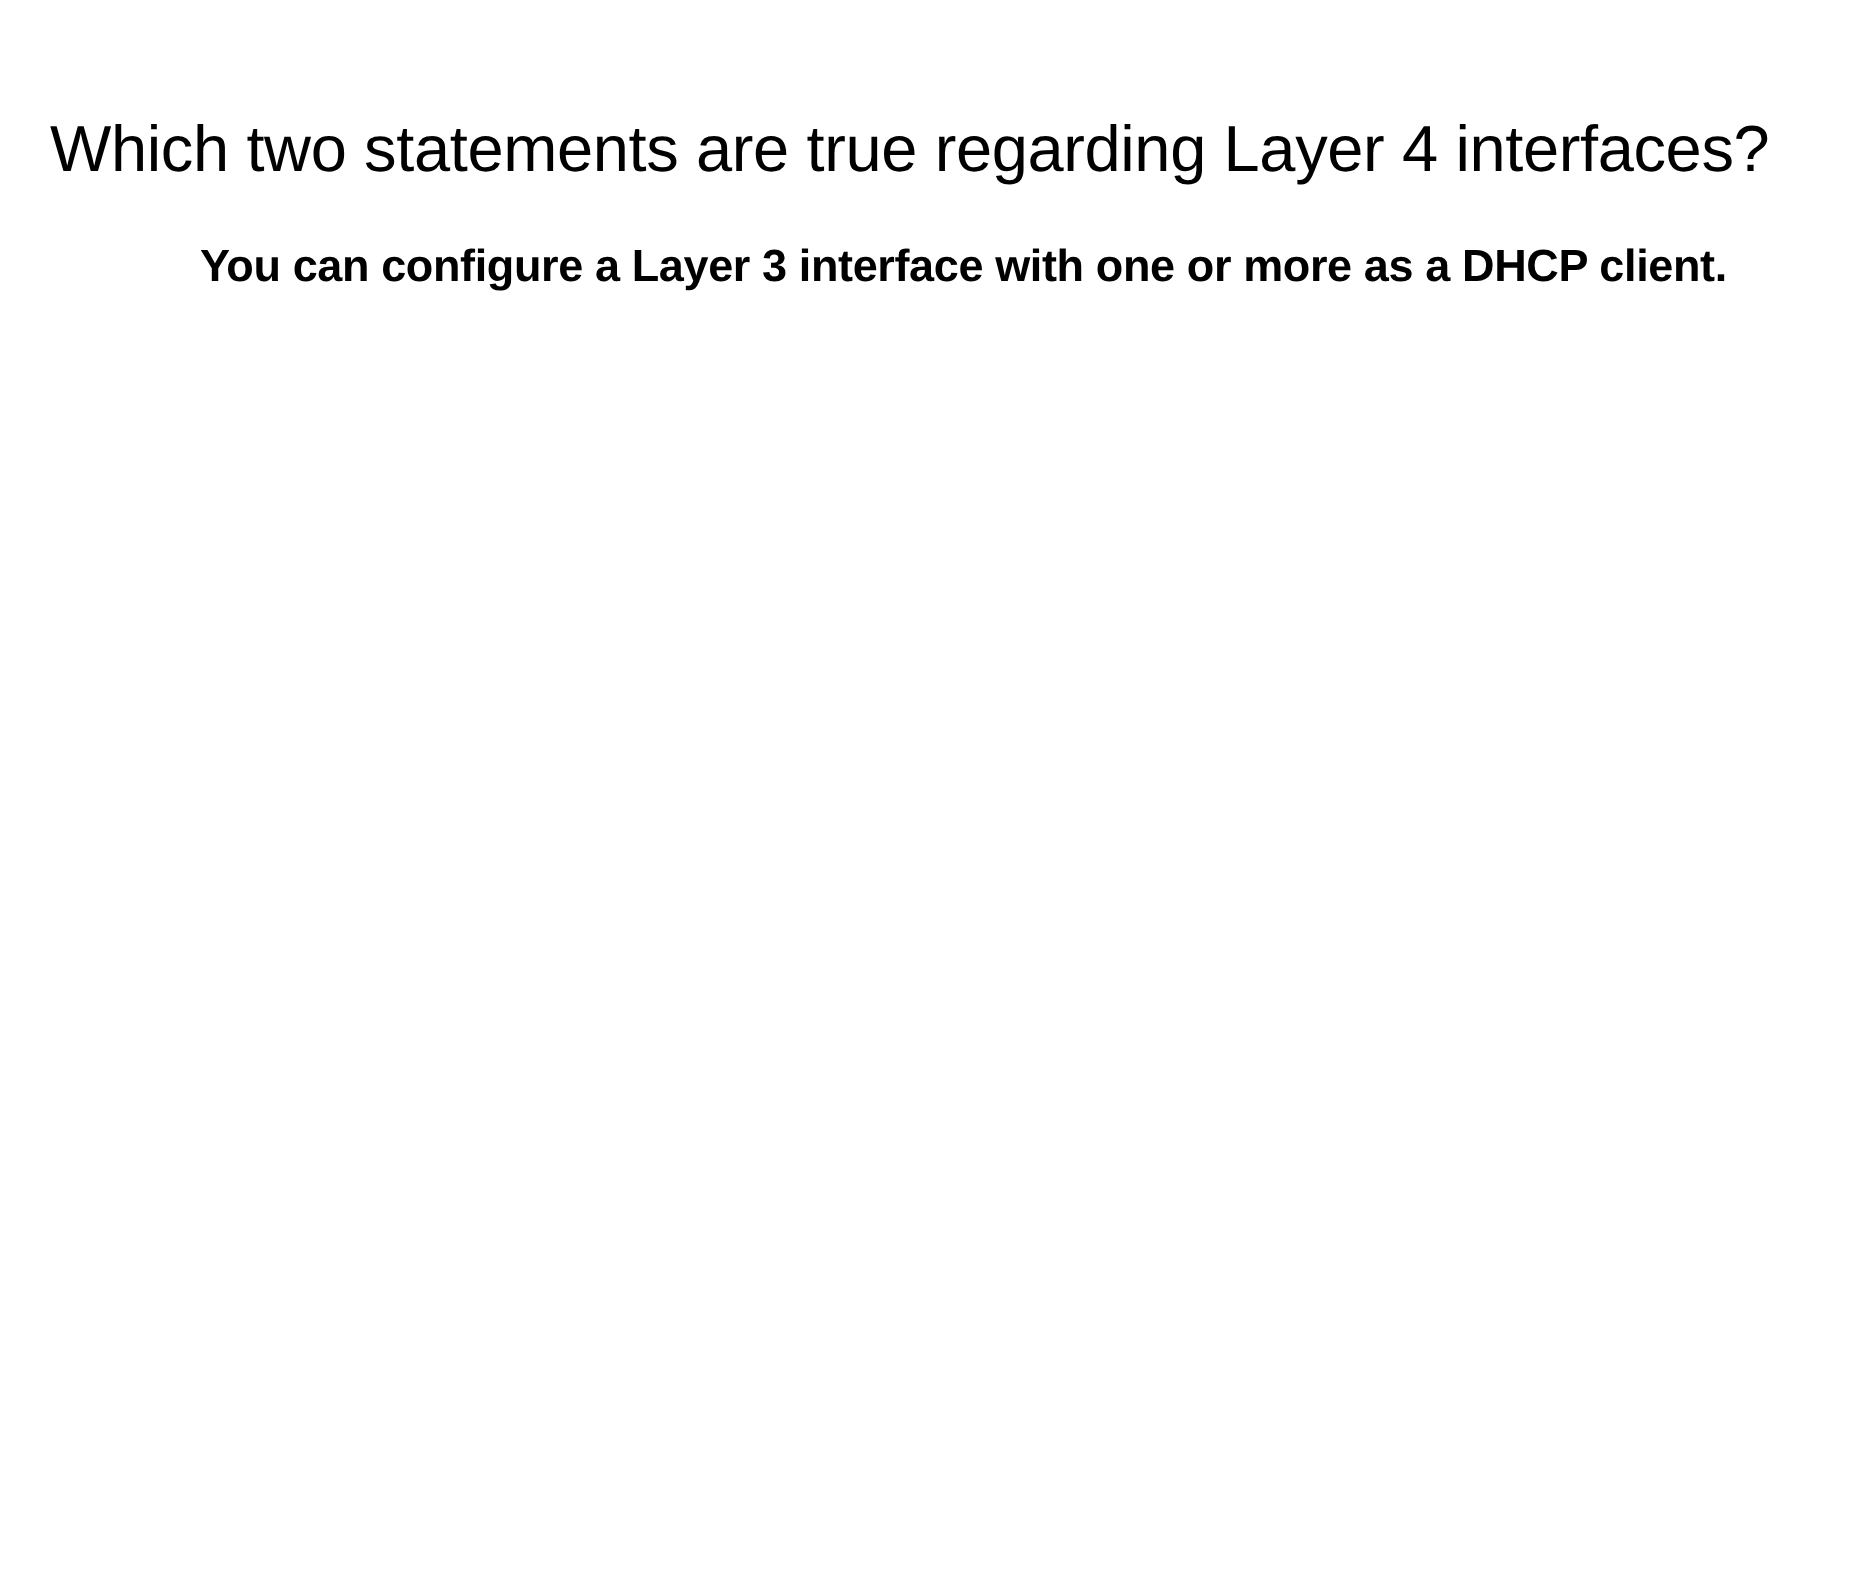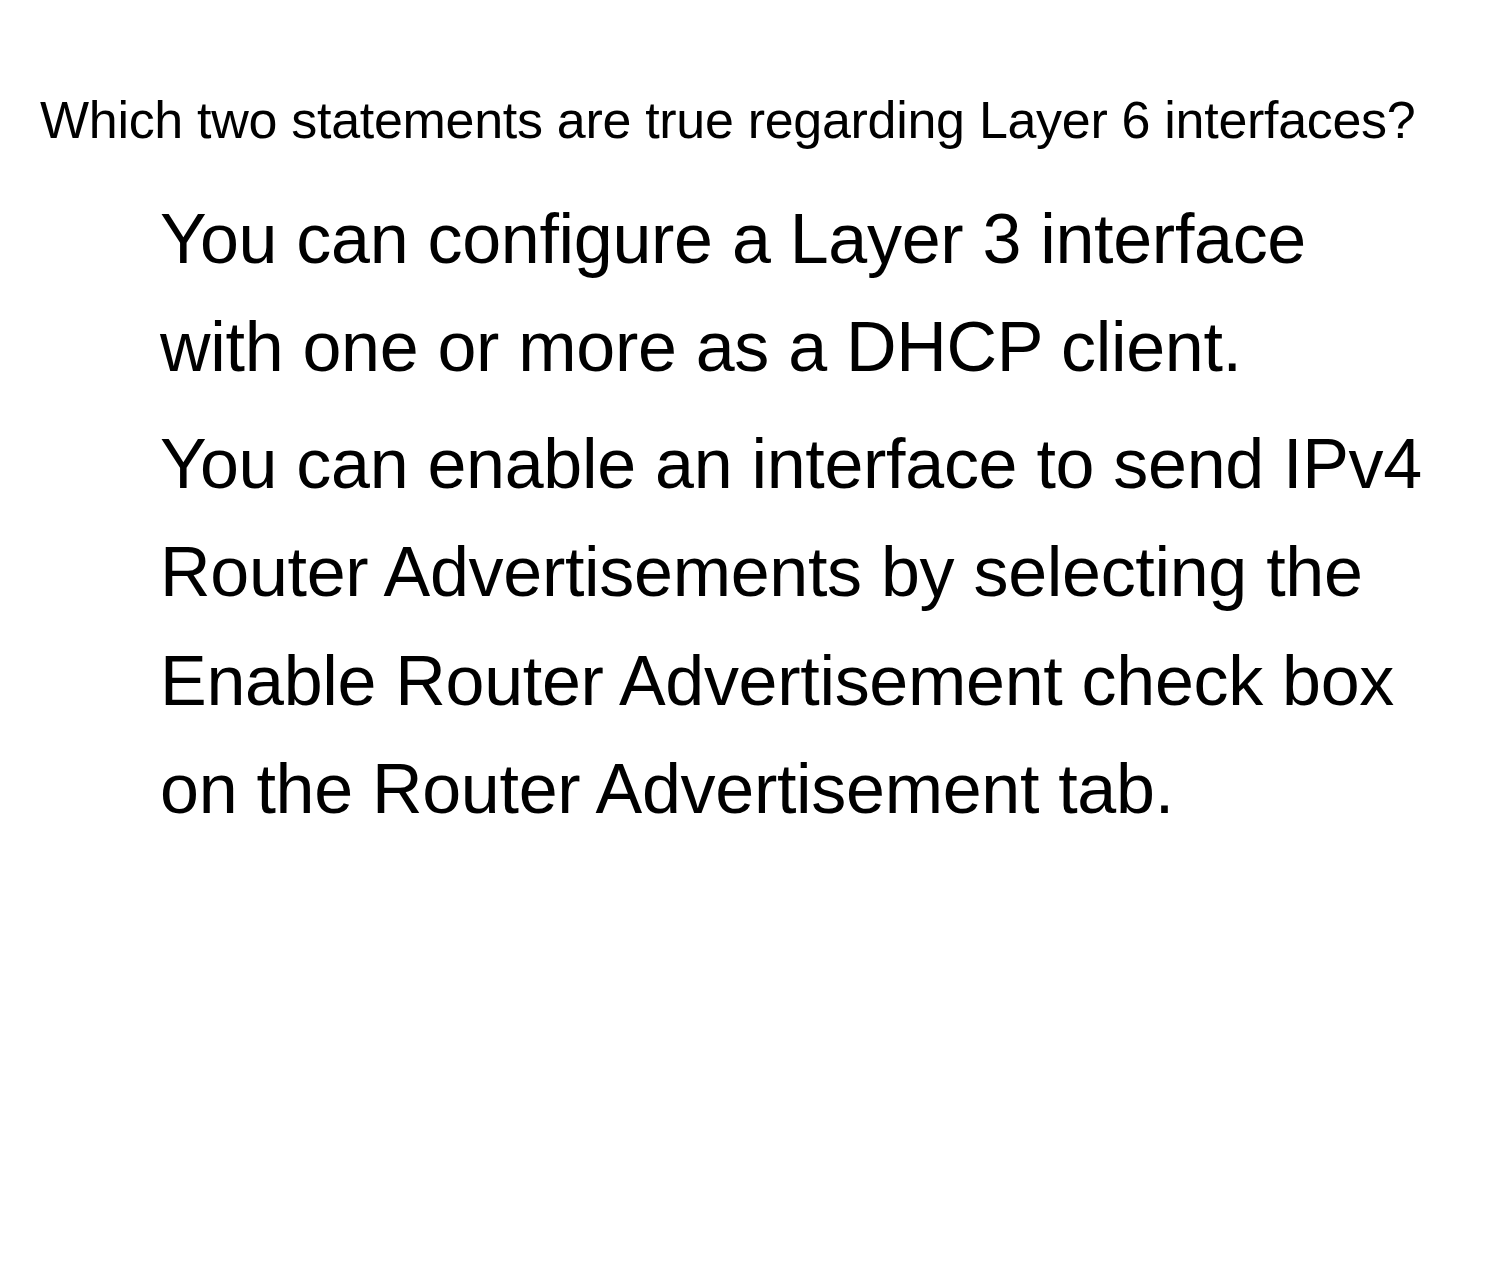--- a/index.html
+++ b/index.html
@@ -20,28 +20,27 @@
       line-height: 1.55;
       font-weight: 400;
       margin-bottom: 24px;
       letter-spacing: -0.3px;
     }
     .options {
       padding-left: 120px;
       padding-right: 20px;
     }
     .option {
-      font-size: 70px;
+      font-size: 36px;
       line-height: 1.55;
-      font-weight: 400;
+      font-weight: 700;
       margin-bottom: 8px;
       letter-spacing: -0.3px;
     }
   </style>
 </head>
 <body>
 
-<div class="question">Which two statements are true regarding Layer 6 interfaces?</div>
+<div class="question">Which two statements are true regarding Layer 4 interfaces?</div>
 
 <div class="options">
   <div class="option">You can configure a Layer 3 interface with one or more as a DHCP client.</div>
-  <div class="option">You can enable an interface to send IPv4 Router Advertisements by selecting the Enable Router Advertisement check box on the Router Advertisement tab.</div>
 </div>
 
 </body></html>

